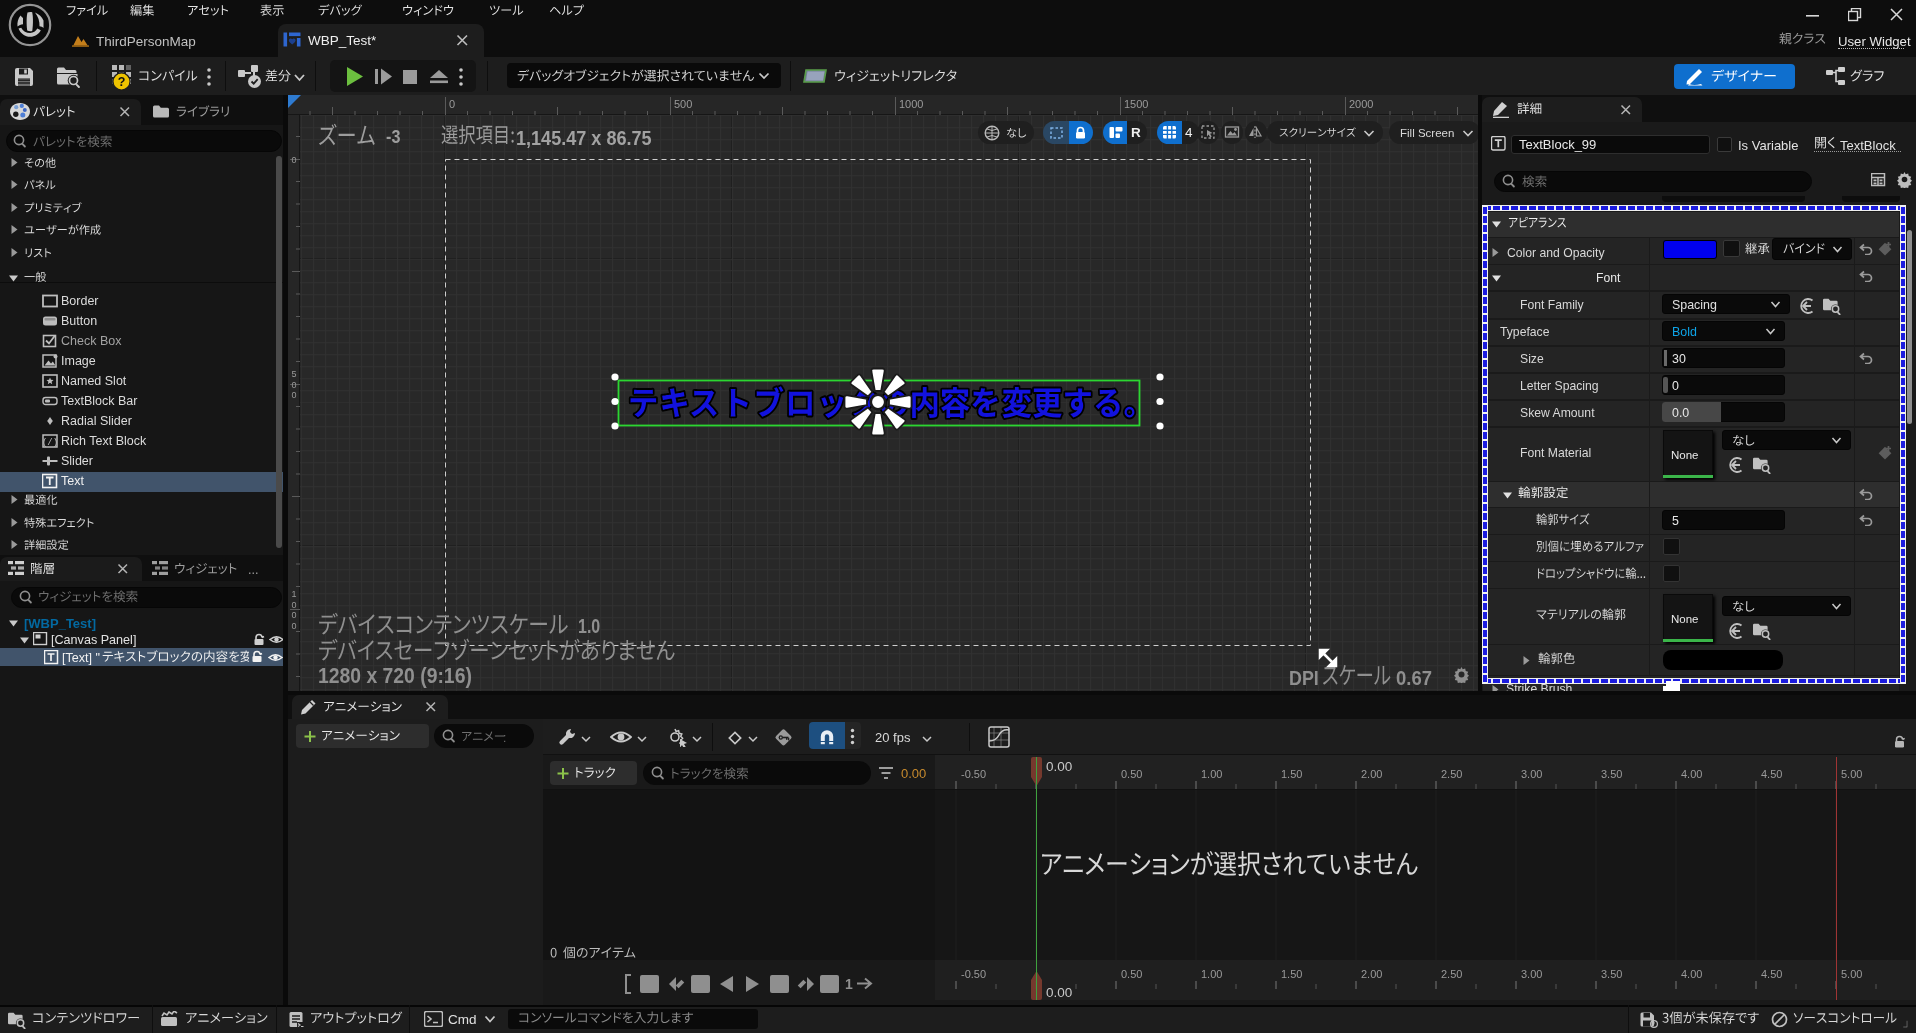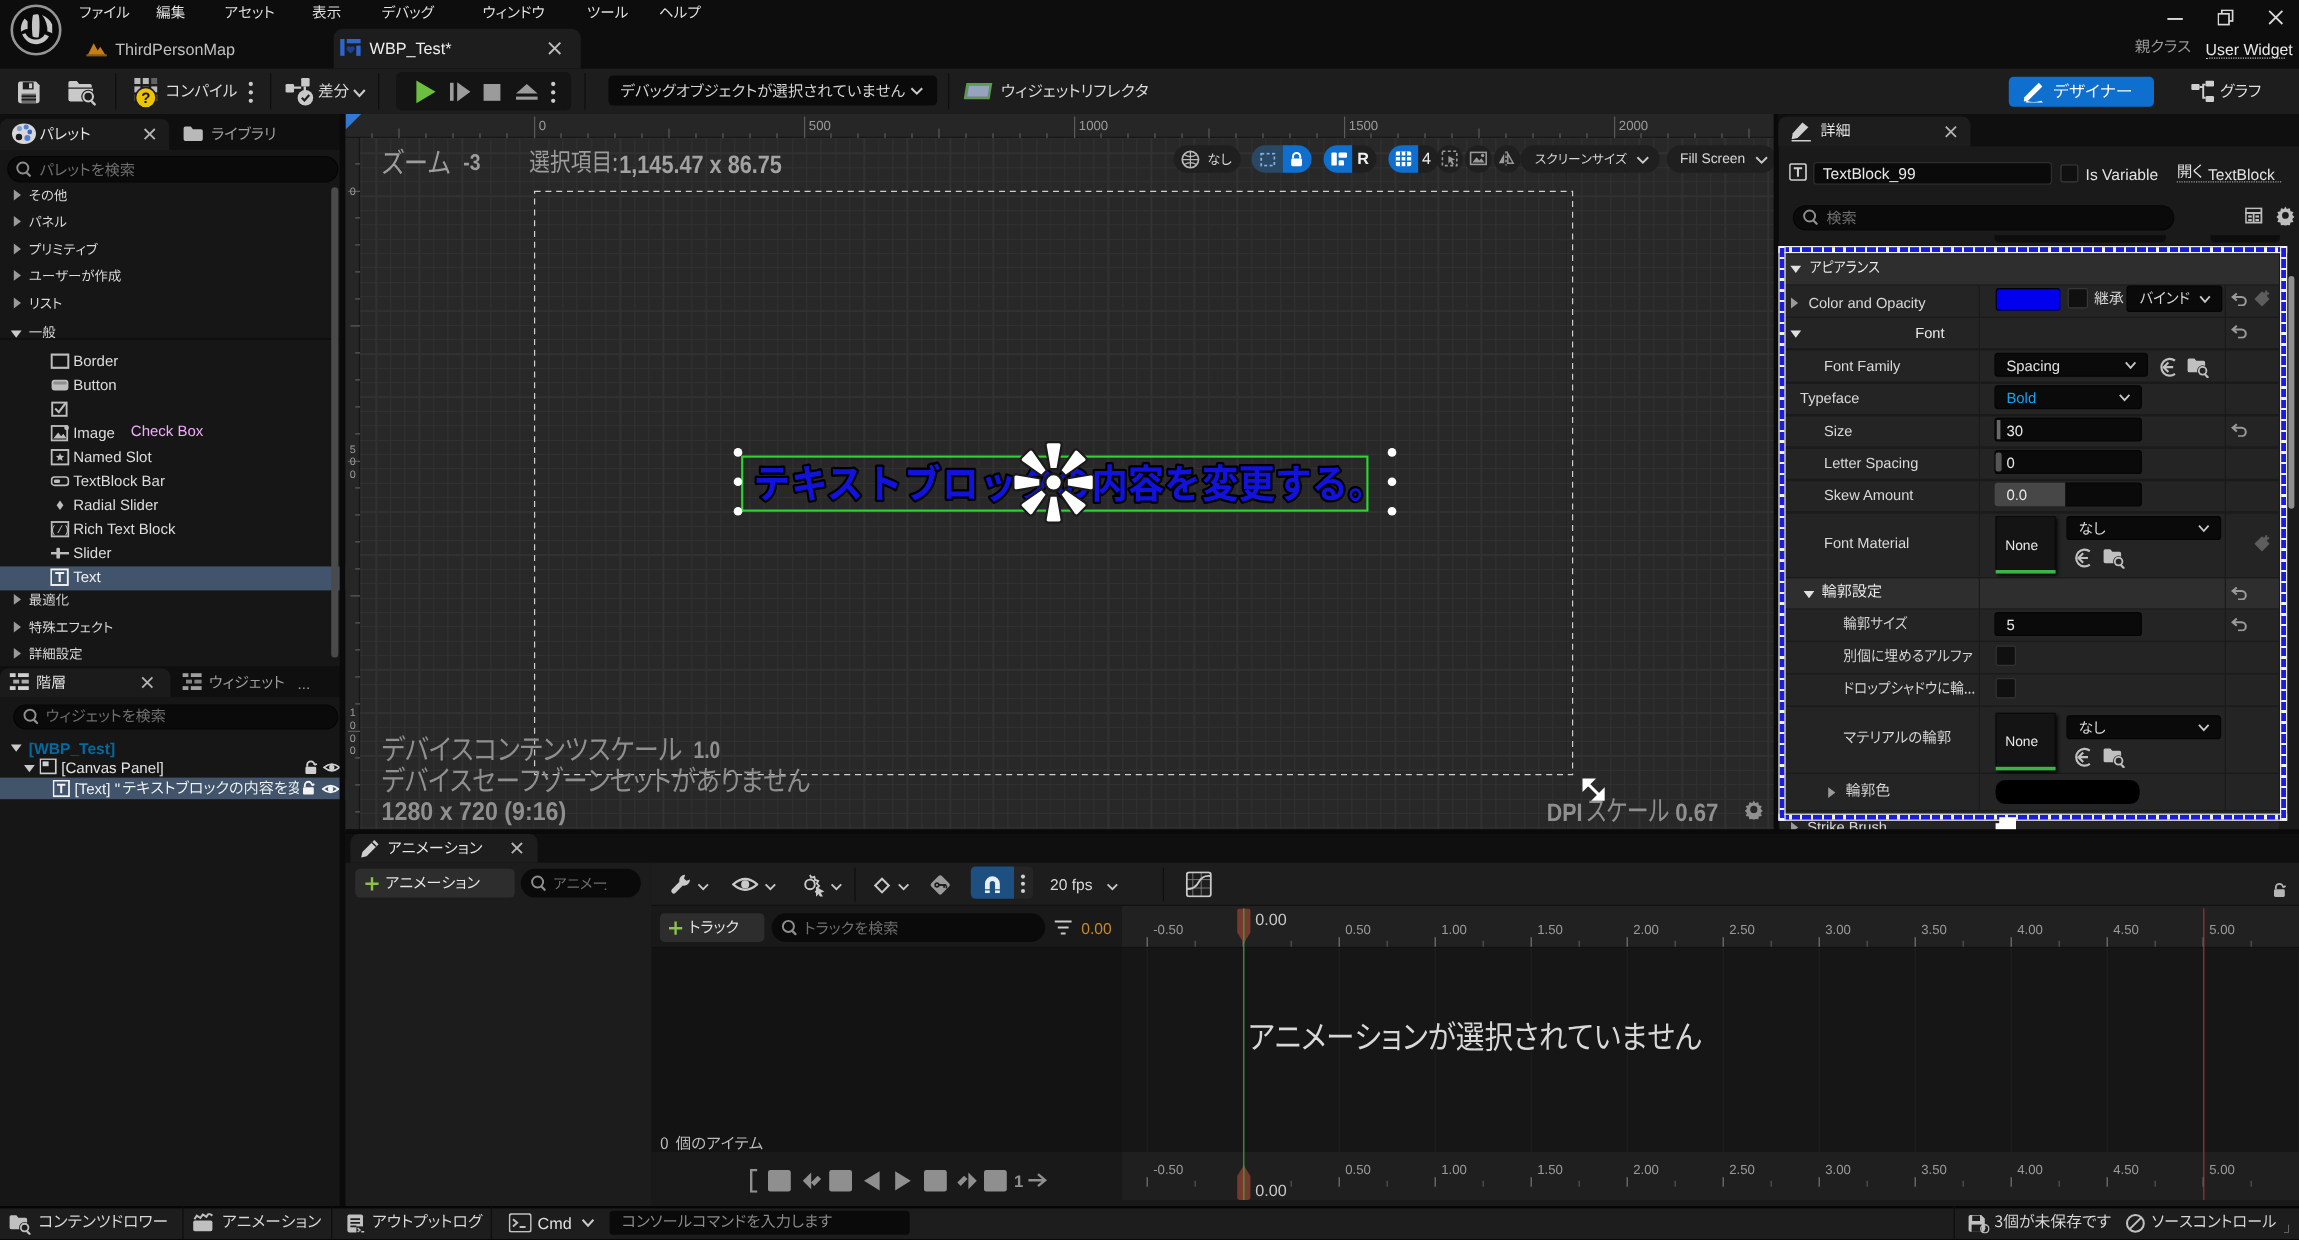--- a/index.html
+++ b/index.html
@@ -546,21 +546,21 @@
 <div style="position:absolute;left:61px;top:293px;font:12.5px 'Liberation Sans', sans-serif;color:#dcdcdc;white-space:pre;line-height:16.5px;">Border</div>
 <svg style="position:absolute;left:42px;top:313px;" width="16" height="16" viewBox="0 0 16 16">
     <rect x="1" y="3.5" width="14" height="9" rx="2.5" fill="#bdbdbd"></rect>
     <rect x="2.5" y="5" width="11" height="2.5" rx="1" fill="#8e8e8e"></rect>
   </svg>
 <div style="position:absolute;left:61px;top:313px;font:12.5px 'Liberation Sans', sans-serif;color:#dcdcdc;white-space:pre;line-height:16.5px;">Button</div>
 <svg style="position:absolute;left:42px;top:333px;" width="16" height="16" viewBox="0 0 16 16">
     <rect x="1.5" y="2.5" width="12" height="11" fill="none" stroke="#bdbdbd" stroke-width="1.6"></rect>
     <path d="M4 7.5 l3 3 l6-8" stroke="#bdbdbd" stroke-width="1.8" fill="none"></path>
   </svg>
-<div style="position:absolute;left:61px;top:351px;font:12.5px 'Liberation Sans', sans-serif;color:#f0abfc;white-space:pre;line-height:16.5px;margin-left:48px;">Check Box</div>
+<div style="position:absolute;left:61px;top:333px;font:12.5px 'Liberation Sans', sans-serif;color:#a3a3a3;white-space:pre;line-height:16.5px;">Check Box</div>
 <svg style="position:absolute;left:42px;top:353px;" width="16" height="16" viewBox="0 0 16 16">
     <rect x="1" y="2" width="13" height="12" fill="none" stroke="#bdbdbd" stroke-width="1.5"></rect>
     <path d="M2.5 12.5 l4-5 2.5 3 1.8-2 2.7 4z" fill="#bdbdbd"></path>
     <circle cx="13.5" cy="3.5" r="2" fill="#bdbdbd"></circle>
   </svg>
 <div style="position:absolute;left:61px;top:353px;font:12.5px 'Liberation Sans', sans-serif;color:#dcdcdc;white-space:pre;line-height:16.5px;">Image</div>
 <svg style="position:absolute;left:42px;top:373px;" width="16" height="16" viewBox="0 0 16 16">
     <rect x="1" y="2" width="14" height="12" fill="none" stroke="#bdbdbd" stroke-width="1.6"></rect>
     <path d="M8 4.5 l1 2.3 2.5.2 -1.9 1.7 .6 2.5 -2.2-1.4 -2.2 1.4 .6-2.5 -1.9-1.7 2.5-.2z" fill="#bdbdbd"></path>
   </svg>

